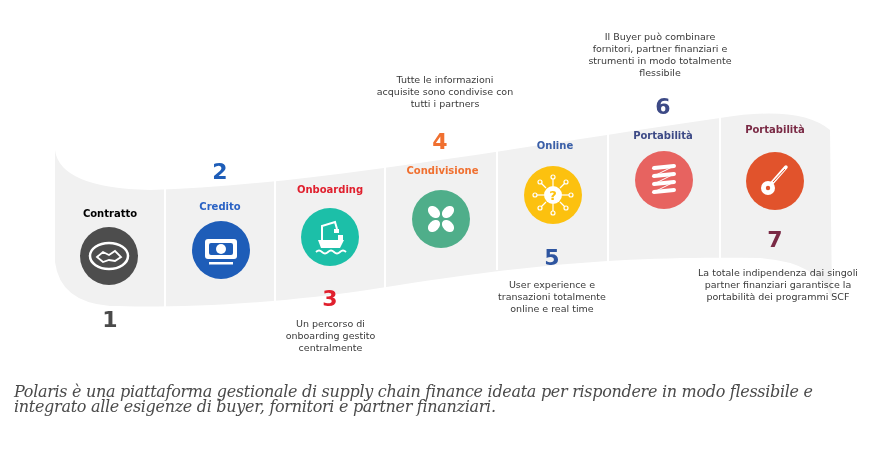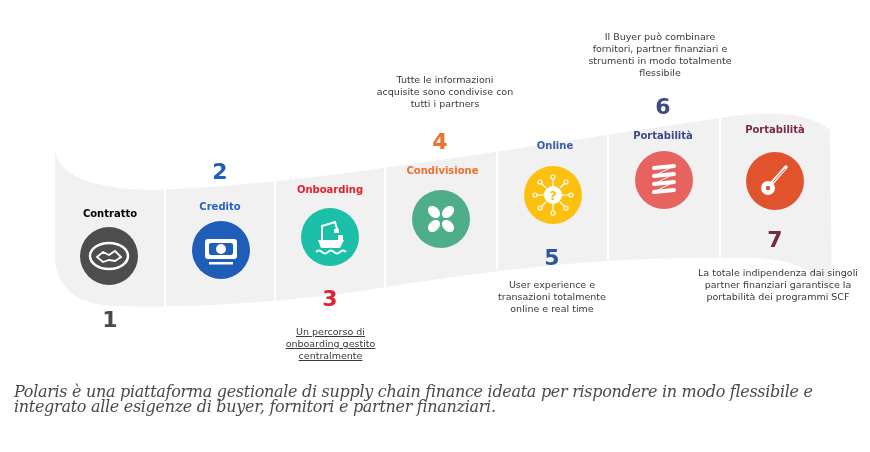--- a/index.html
+++ b/index.html
@@ -64,21 +64,21 @@
   <div class="icon" style="left:301px;top:208px;background:#1cbfa8;">
     <svg viewBox="0 0 58 58">
         <path d="M17 32 L43 32 L39 40 L20 40 Z" fill="#fff"></path>
         <path d="M21 32 L21 18 L34 14 L36 21" fill="none" stroke="#fff" stroke-width="2"></path>
         <rect x="33" y="21" width="5" height="4" fill="#fff"></rect>
         <rect x="37" y="27" width="5" height="5" fill="#fff"></rect>
         <path d="M15 44 q3 -3 6 0 t6 0 t6 0 t6 0 t6 0" fill="none" stroke="#fff" stroke-width="1.8"></path>
       </svg>
   </div>
   <div class="abs num" style="left:310px;top:287px;width:40px;color:#e0202e;">3</div>
-  <div class="abs desc" style="left:268px;top:326px;width:125px;text-decoration:underline;">Un percorso di onboarding gestito centralmente</div>
+  <div class="abs desc" style="left:268px;top:318px;width:125px;">Un percorso di onboarding gestito centralmente</div>
 
   <div class="abs desc" style="left:375px;top:74px;width:140px;">Tutte le informazioni acquisite sono condivise con tutti i partners</div>
   <div class="abs num" style="left:420px;top:130px;width:40px;color:#f07030;">4</div>
   <div class="abs title" style="left:385px;top:165px;width:115px;color:#f07030;">Condivisione</div>
   <div class="icon" style="left:412px;top:190px;background:#4fae8a;">
     <svg viewBox="0 0 58 58">
         <g fill="#fff">
           <ellipse cx="22" cy="22" rx="7" ry="5" transform="rotate(45 22 22)"></ellipse>
           <ellipse cx="36" cy="22" rx="7" ry="5" transform="rotate(-45 36 22)"></ellipse>
           <ellipse cx="22" cy="36" rx="7" ry="5" transform="rotate(-45 22 36)"></ellipse>

